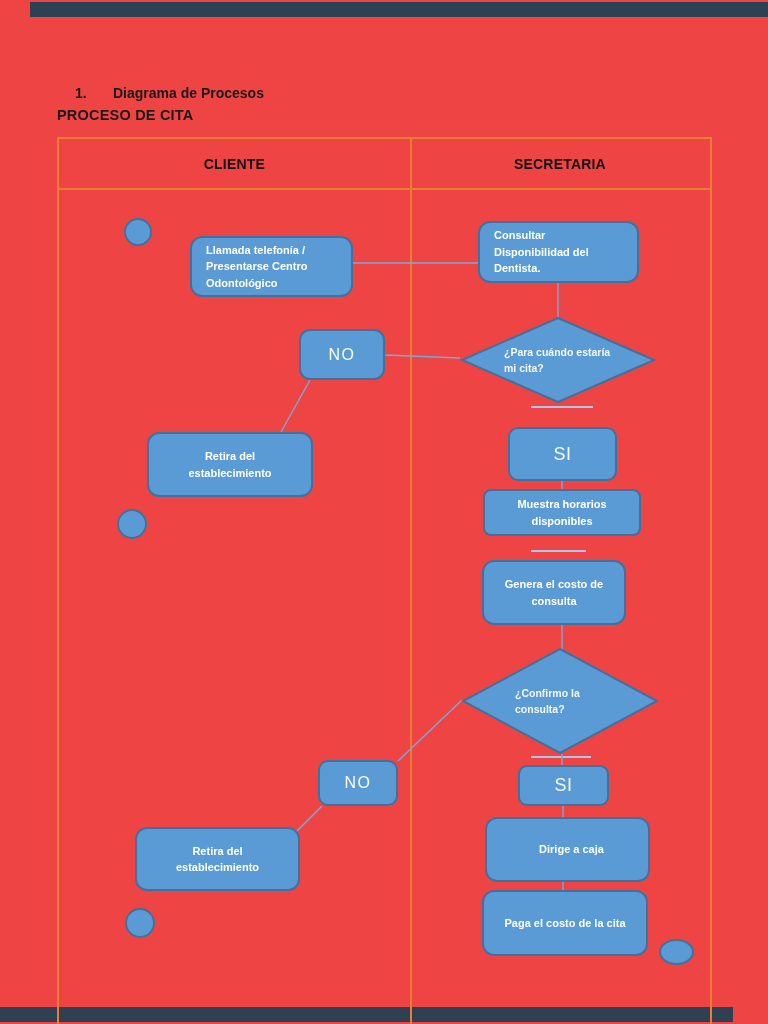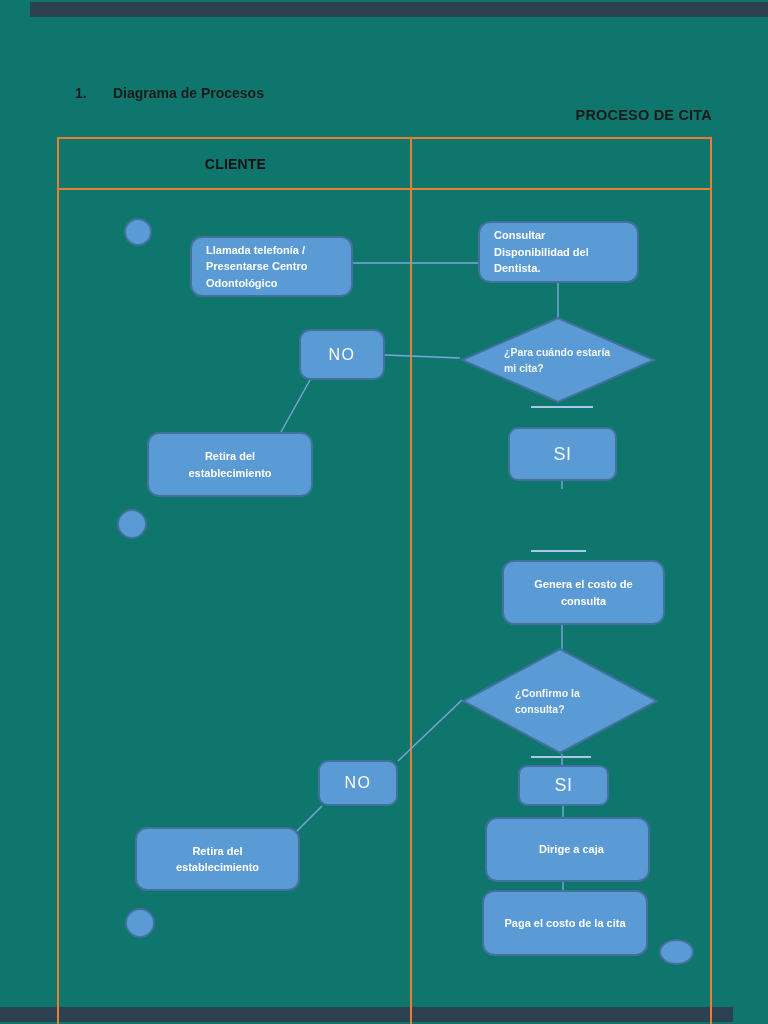--- a/index.html
+++ b/index.html
@@ -2,21 +2,21 @@
 <html><head>
 <meta charset="utf-8">
 <style>
   * { margin: 0; padding: 0; box-sizing: border-box; }
   html, body { background: #ffffff; }
   body { font-family: "Liberation Sans", sans-serif; }
   .page {
     position: relative;
     width: 768px;
     height: 1024px;
-    background: #0f766e;
+    background: #ef4444;
     overflow: hidden;
   }
   .top-bar {
     position: absolute;
     left: 30px; top: 2px;
     width: 738px; height: 15px;
     background: #2e4153;
   }
   .bottom-bar {
     position: absolute;
@@ -27,21 +27,21 @@
   .heading {
     position: absolute;
     left: 75px; top: 85px;
     font-size: 14px; font-weight: bold; color: #1a1a1a;
   }
   .heading .num { display: inline-block; width: 38px; }
   .diagram-title {
     position: absolute;
     left: 57px; top: 107px;
     width: 655px;
-    text-align: right;
+    text-align: left;
     font-size: 14.5px; font-weight: bold; color: #1a1a1a;
     letter-spacing: 0.2px;
   }
   .swimlane-table {
     position: absolute;
     left: 57px; top: 137px;
     width: 655px; height: 1006px;
     border: 2px solid #ED7D31;
   }
   .swimlane-header {
@@ -131,20 +131,21 @@
   <div class="heading">
     <span class="num">1.</span><span>Diagrama de Procesos</span>
   </div>
 
   <div class="diagram-title">PROCESO DE CITA</div>
 
   <div class="swimlane-table">
     <div class="lane-divider"></div>
     <div class="swimlane-header">
       <div class="lane-header-cell left">CLIENTE</div>
+      <div class="lane-header-cell right">SECRETARIA</div>
     </div>
   </div>
 
   <svg class="connector-layer" viewBox="0 0 768 1024">
 
     <line x1="353" y1="263" x2="478" y2="263" stroke="#7DA7D8" stroke-width="1.4"></line>
 
     <line x1="558" y1="283" x2="558" y2="319" stroke="#7DA7D8" stroke-width="1.4"></line>
 
     <line x1="385" y1="355" x2="460" y2="358" stroke="#7DA7D8" stroke-width="1.4"></line>
@@ -206,22 +207,25 @@
     <svg viewBox="0 0 196 86" preserveAspectRatio="none">
       <polygon points="98,1 194,43 98,85 2,43" fill="#5B9BD5" stroke="#41719C" stroke-width="2"></polygon>
     </svg>
     <div class="label" style="width:108px;">¿Para cuándo estaría mi cita?</div>
   </div>
 
   <div class="node" style="left:508px; top:427px; width:109px; height:54px; border-radius:10px;">
     <div class="inner label-si">SI</div>
   </div>
 
-
-  <div class="node" style="left:482px; top:560px; width:163px; height:65px;margin-left:20px;">
+  <div class="node" style="left:483px; top:489px; width:158px; height:47px; border-radius:8px;">
+    <div class="inner" style="max-width:120px; margin:0 auto;">Muestra horarios disponibles</div>
+  </div>
+
+  <div class="node" style="left:482px; top:560px; width:144px; height:65px;">
     <div class="inner" style="max-width:125px; margin:0 auto;">Genera el costo de consulta</div>
   </div>
 
   <div class="diamond" style="left:461px; top:648px; width:198px; height:106px;">
     <svg viewBox="0 0 198 106" preserveAspectRatio="none">
       <polygon points="99,1 196,53 99,105 2,53" fill="#5B9BD5" stroke="#41719C" stroke-width="2"></polygon>
     </svg>
     <div class="label" style="width:90px;">¿Confirmo la consulta?</div>
   </div>
 

